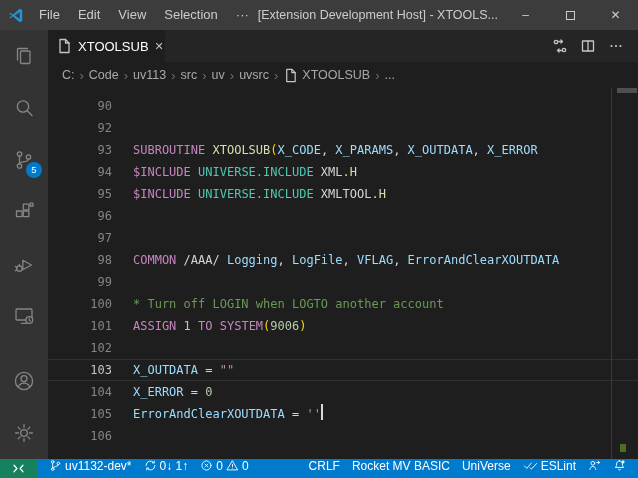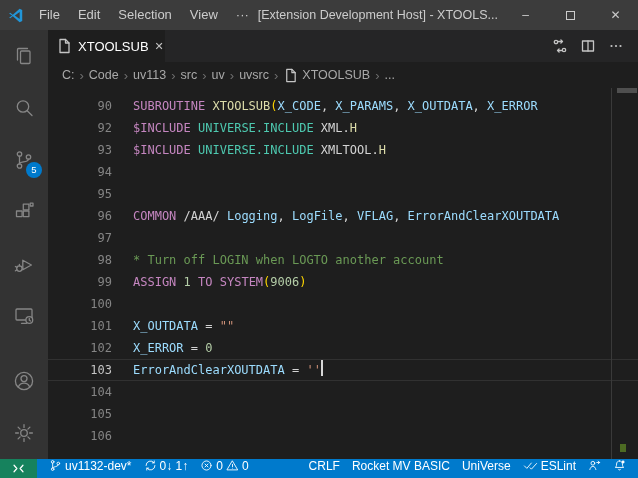--- a/index.html
+++ b/index.html
@@ -57,21 +57,21 @@
   .crumb .crumb-icon svg { width:15px; height:15px; }
 
   
   .editor { position:absolute; left:48px; top:88px; width:590px; height:371px; background:#1E1E1E;
     overflow:hidden; font-family:"DejaVu Sans Mono", monospace; font-size:12px; }
   .editor-lines { padding-top:7px; }
   .line { display:flex; height:22px; line-height:22px; white-space:pre; }
   .line.current { border-top:1px solid #313131; border-bottom:1px solid #313131; height:22px; line-height:20px; }
   .gutter { width:64px; text-align:right; color:#858585; flex:none; }
   .line.current .gutter { color:#C6C6C6; }
-  .code { padding-left:21px; flex:none; }
+  .code { padding-left:21px; flex:none;margin-top:44px; }
   .cursor { display:inline-block; width:2px; height:16px; background:#D7D7D7; vertical-align:-2px; }
 
   .scrollbar-border { position:absolute; right:26px; top:0; bottom:0; width:1px; background:#3A3A3A; }
   .scroll-thumb { position:absolute; right:1px; top:0; width:20px; height:5px; background:#4F4F4F; }
   .scroll-decoration { position:absolute; right:12px; bottom:7px; width:6px; height:8px; }
 
   
   .statusbar { position:absolute; left:0; top:459px; width:638px; height:19px; background:#007ACC;
     display:flex; align-items:center; color:#FFFFFF; font-size:12px; }
   .sb-remote { width:37px; height:19px; display:flex; align-items:center; justify-content:center; flex:none; }
@@ -90,22 +90,22 @@
 
   <div class="titlebar">
     <div class="vscode-logo">
       <svg viewBox="0 0 24 24">
           <path fill="#2196D9" stroke="none" d="M17.8 2.4L8.2 11 4.6 8.2 3 9l4.2 3L3 15l1.6.8 3.6-2.8 9.6 8.6 3.7-1.8V4.2L17.8 2.4zM17.9 7.1v9.8L11 12l6.9-4.9z"></path>
         </svg>
     </div>
     <div class="menubar" id="menu-items">
         <div class="menu-item">File</div>
         <div class="menu-item">Edit</div>
+        <div class="menu-item">View</div>
         <div class="menu-item">Selection</div>
-        <div class="menu-item">View</div>
         <div class="menu-item">···</div>
       </div>
     <div class="window-title">[Extension Development Host] - XTOOLS...</div>
     <div class="window-controls" id="window-controls">
         <div class="win-btn">–</div>
         <div class="win-btn">
           <span class="max-box"></span>
         </div>
         <div class="win-btn">✕</div>
       </div>

